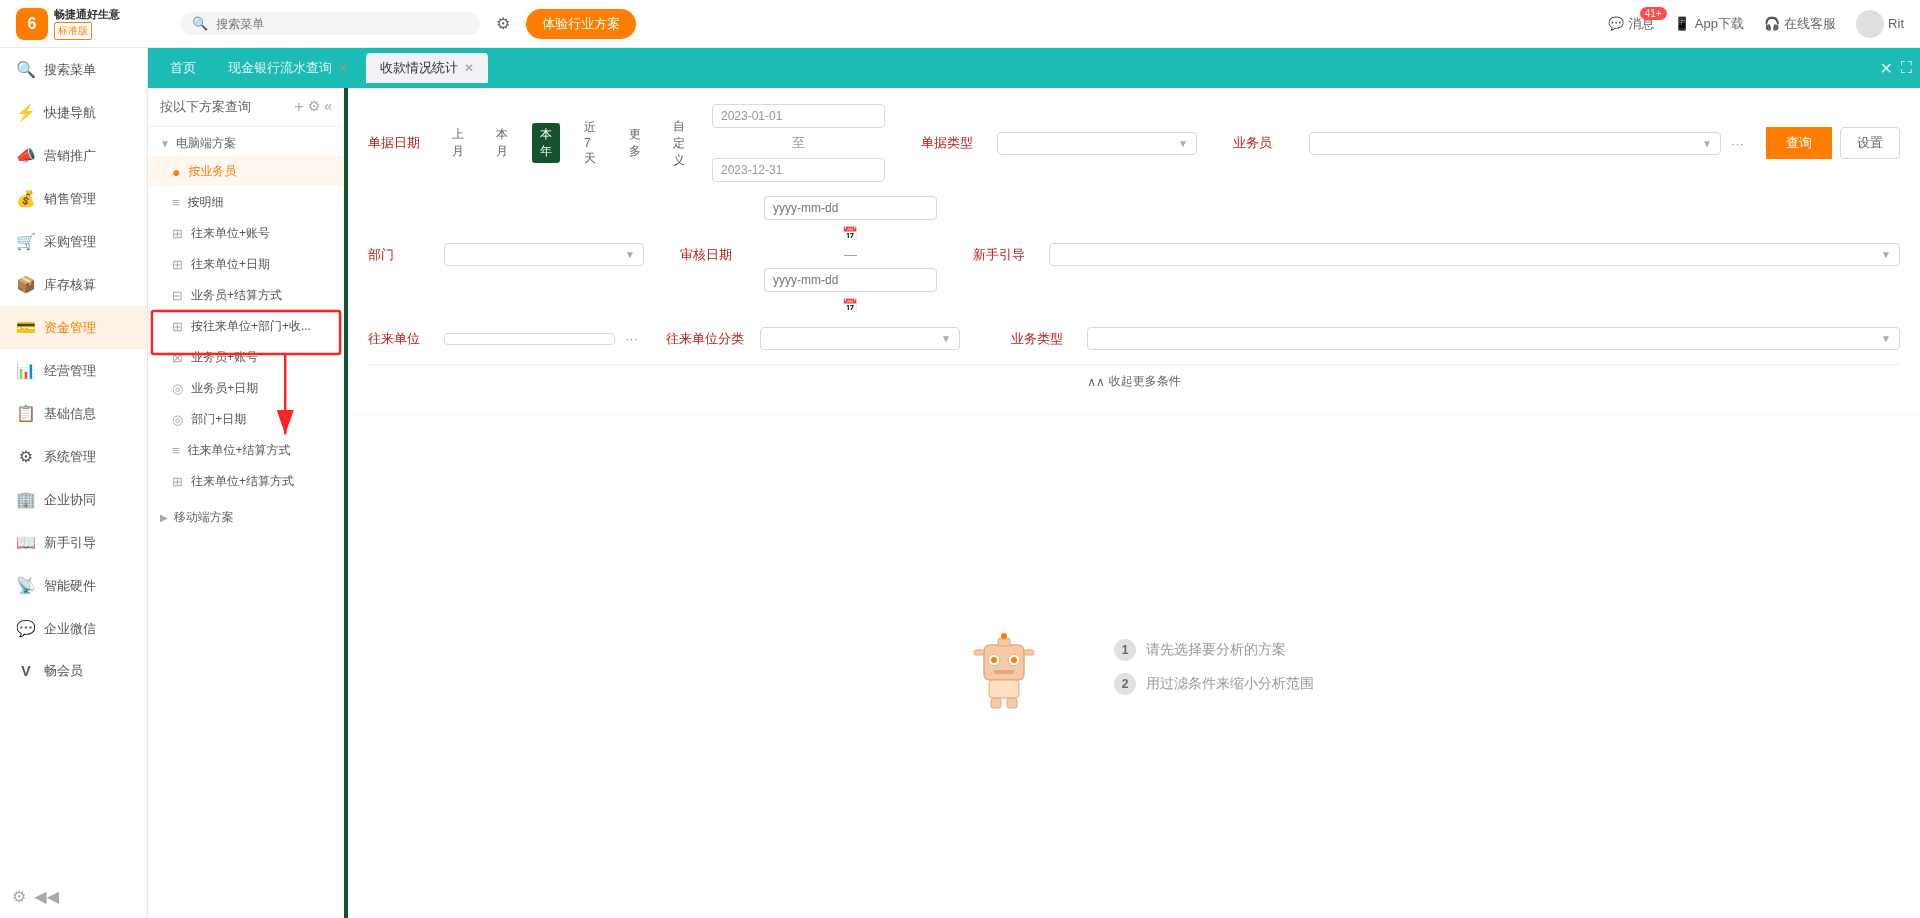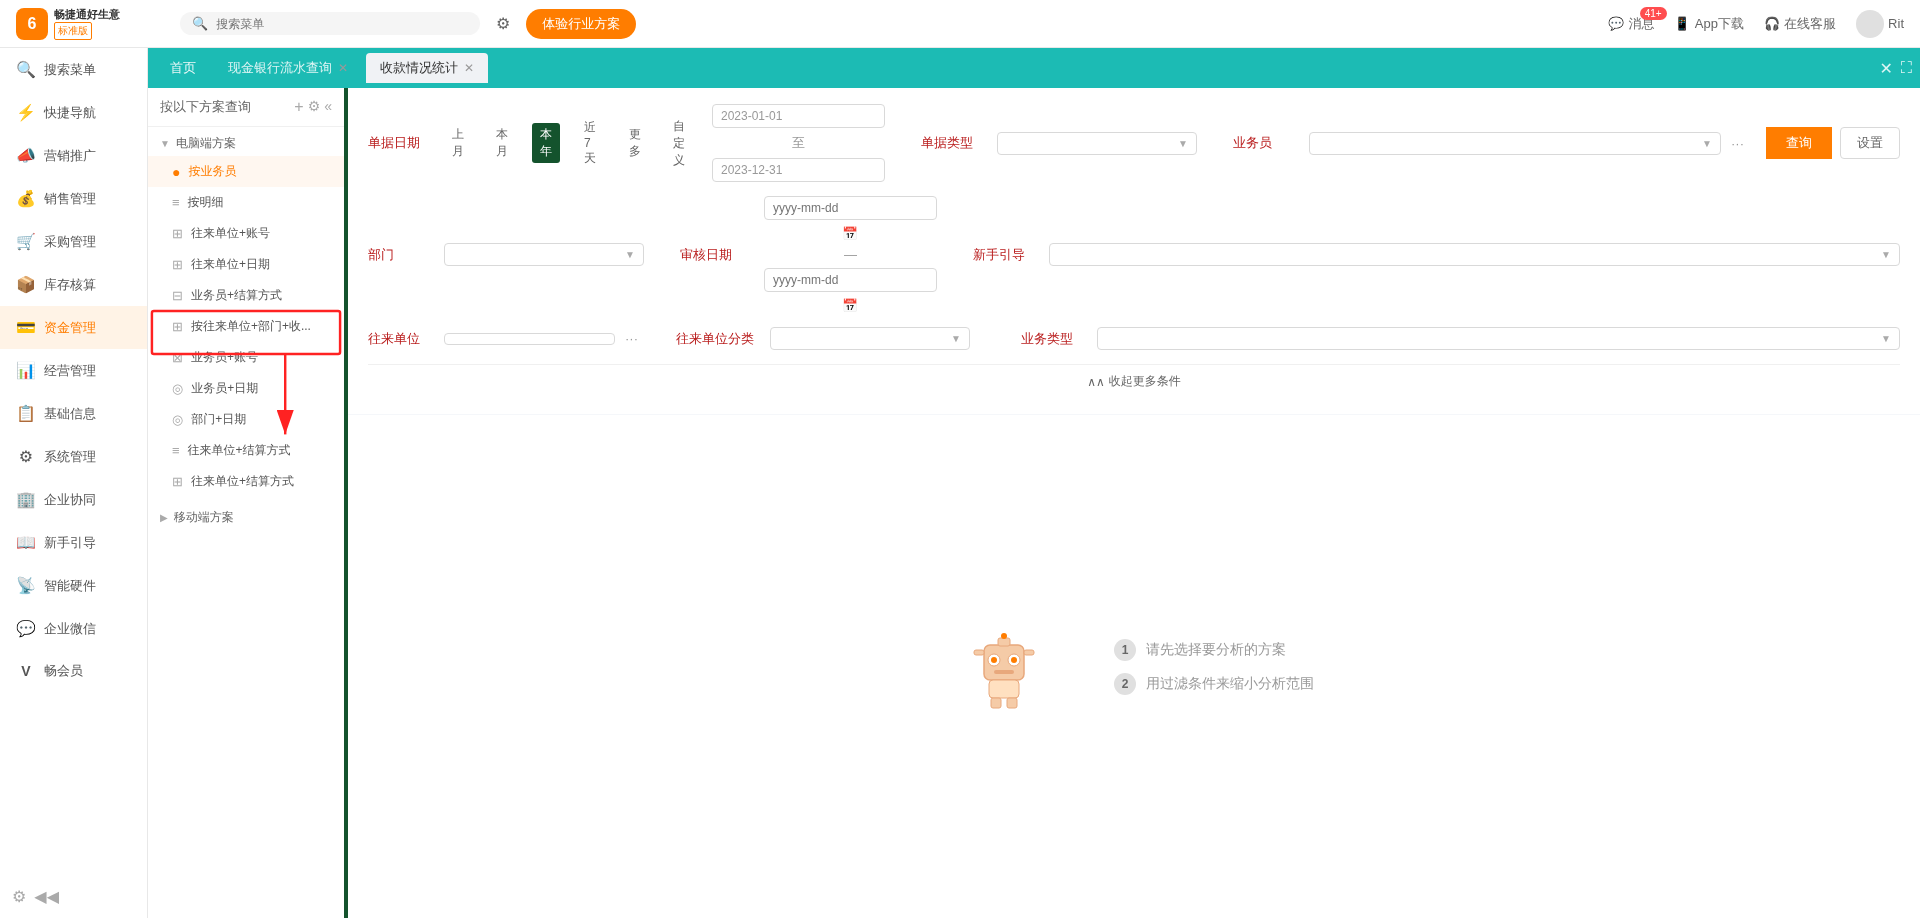--- a/index.html
+++ b/index.html
@@ -557,21 +557,21 @@
         </div>
 
         <div class="filter-row">
           <span class="filter-label">往来单位</span>
           <div style="display:flex;align-items:center;gap:4px;min-width:200px;">
             <div class="select-field" style="flex:1;">
               <span style="color:#999;"></span>
             </div>
             <span class="more-options-btn">···</span>
           </div>
-          <span class="filter-label" style="margin-left:16px;">往来单位分类</span>
+          <span class="filter-label" style="margin-left:6px;">往来单位分类</span>
           <div class="select-field" style="min-width:200px;">
             <span style="color:#999;"></span>
             <span class="arrow">▼</span>
           </div>
           <span class="filter-label" style="margin-left:35px;">业务类型</span>
           <div class="select-field" style="flex:1;">
             <span style="color:#999;"></span>
             <span class="arrow">▼</span>
           </div>
         </div>

